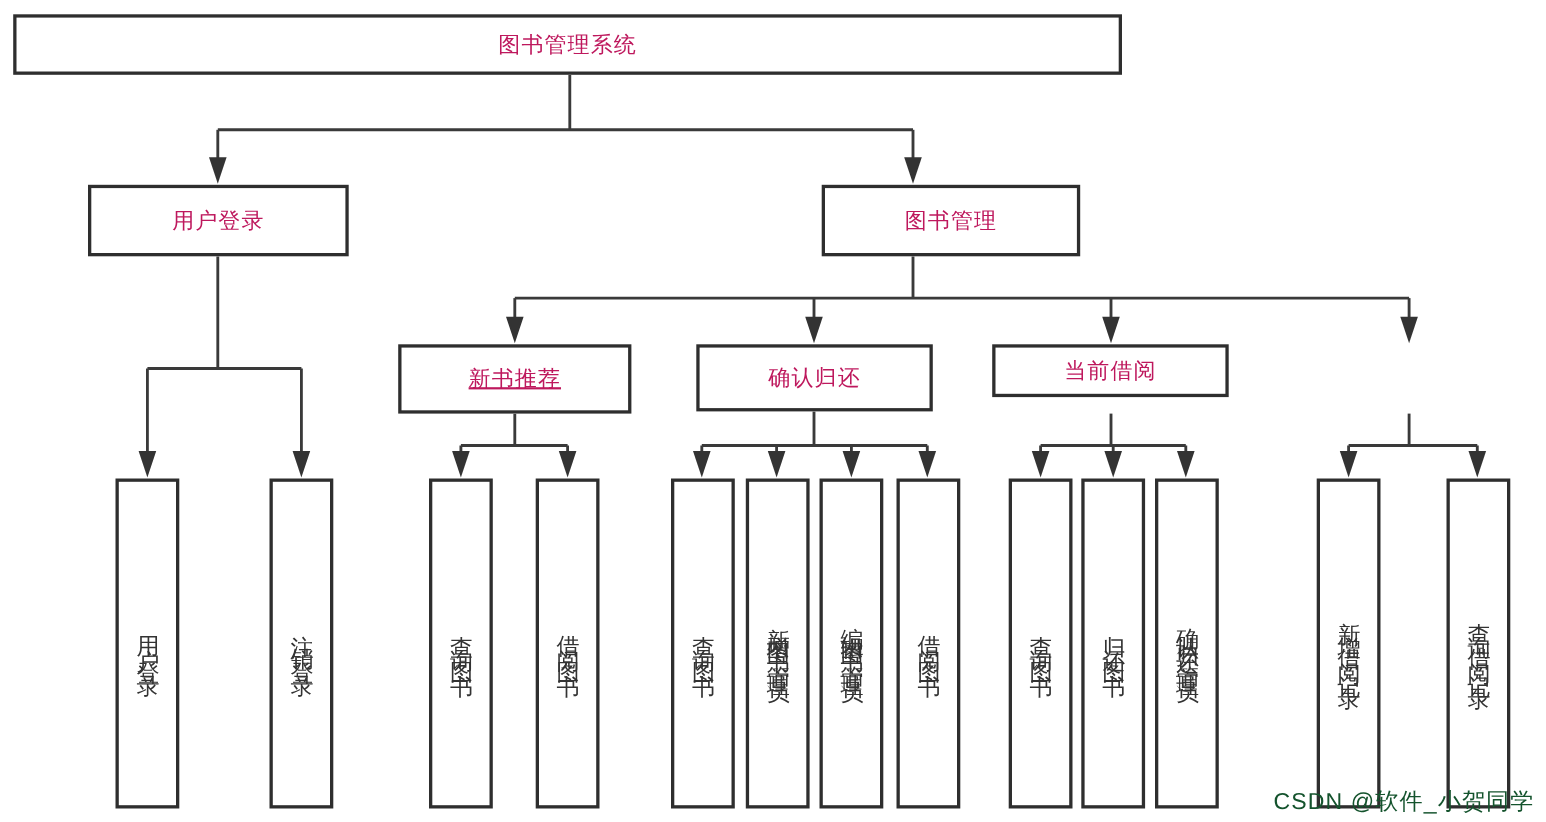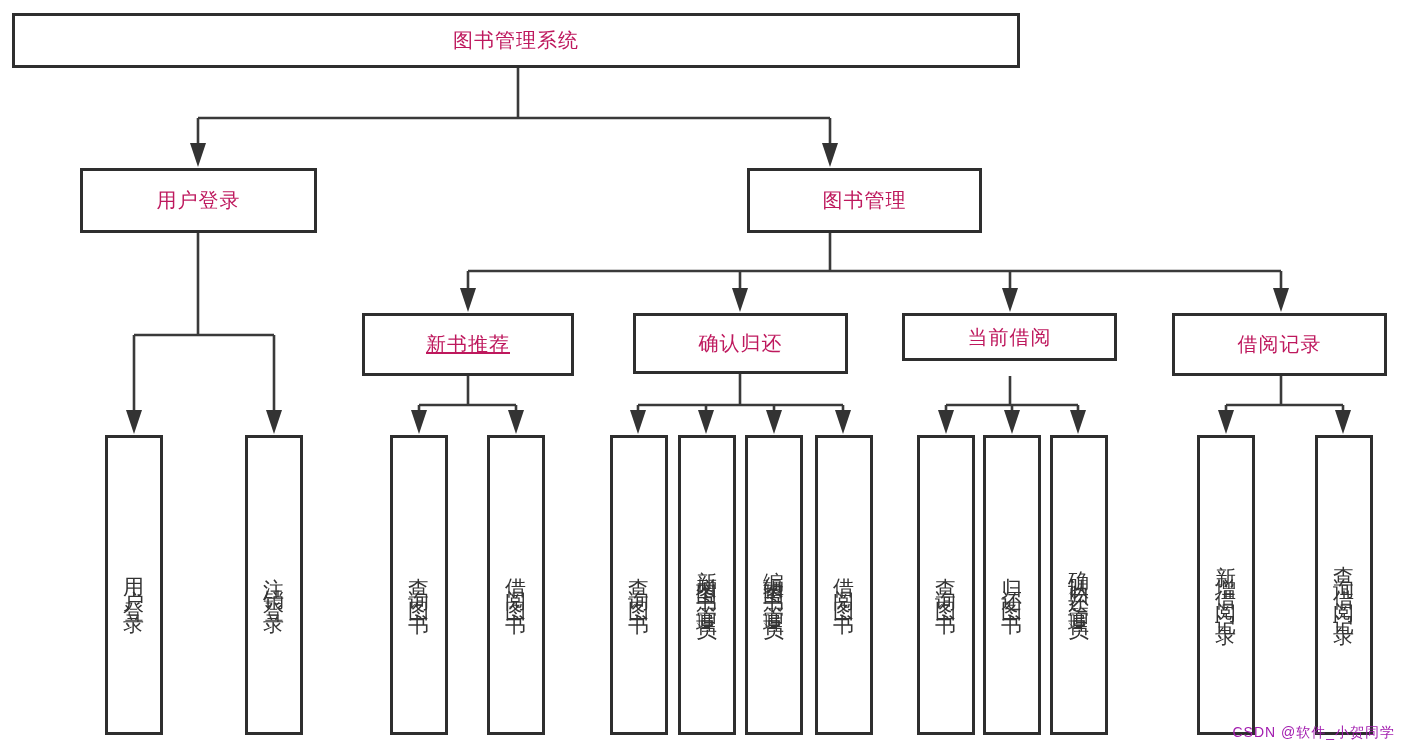--- a/index.html
+++ b/index.html
@@ -20,21 +20,21 @@
     box-sizing:border-box;
   }
   .vtext{
     writing-mode:vertical-rl;text-orientation:mixed;
     font-size:21px;color:#333333;letter-spacing:12px;
     white-space:nowrap;line-height:1;
   }
   .vtext.tight{letter-spacing:7px;}
   .watermark{
     position:absolute;right:10px;bottom:5px;z-index:3;
-    font-size:14px;color:#a21caf;letter-spacing:1px;
+    font-size:21px;color:#14532d;letter-spacing:1px;
   }
 </style>
 </head>
 <body>
 
 <div class="canvas">
 
   <svg class="wires" width="1405" height="747" viewBox="0 0 1405 747">
     <g stroke="#3a3a3a" stroke-width="2.6" fill="none">
 
@@ -117,23 +117,20 @@
 
   <div class="hbox" style="left:362px;top:313px;width:212px;height:63px;text-decoration:underline;">
     <span>新书推荐</span>
   </div>
   <div class="hbox" style="left:633px;top:313px;width:215px;height:61px;">
     <span>确认归还</span>
   </div>
   <div class="hbox" style="left:902px;top:313px;width:215px;height:48px;">
     <span>当前借阅</span>
   </div>
-  <div class="hbox" style="left:1172px;top:313px;width:215px;height:63px;">
-    <span>借阅记录</span>
-  </div>
 
   <div class="vbox" style="left:105px;">
     <span class="vtext">用户登录</span>
   </div>
   <div class="vbox" style="left:245px;">
     <span class="vtext">注销登录</span>
   </div>
 
   <div class="vbox" style="left:390px;">
     <span class="vtext">查询图书</span>

